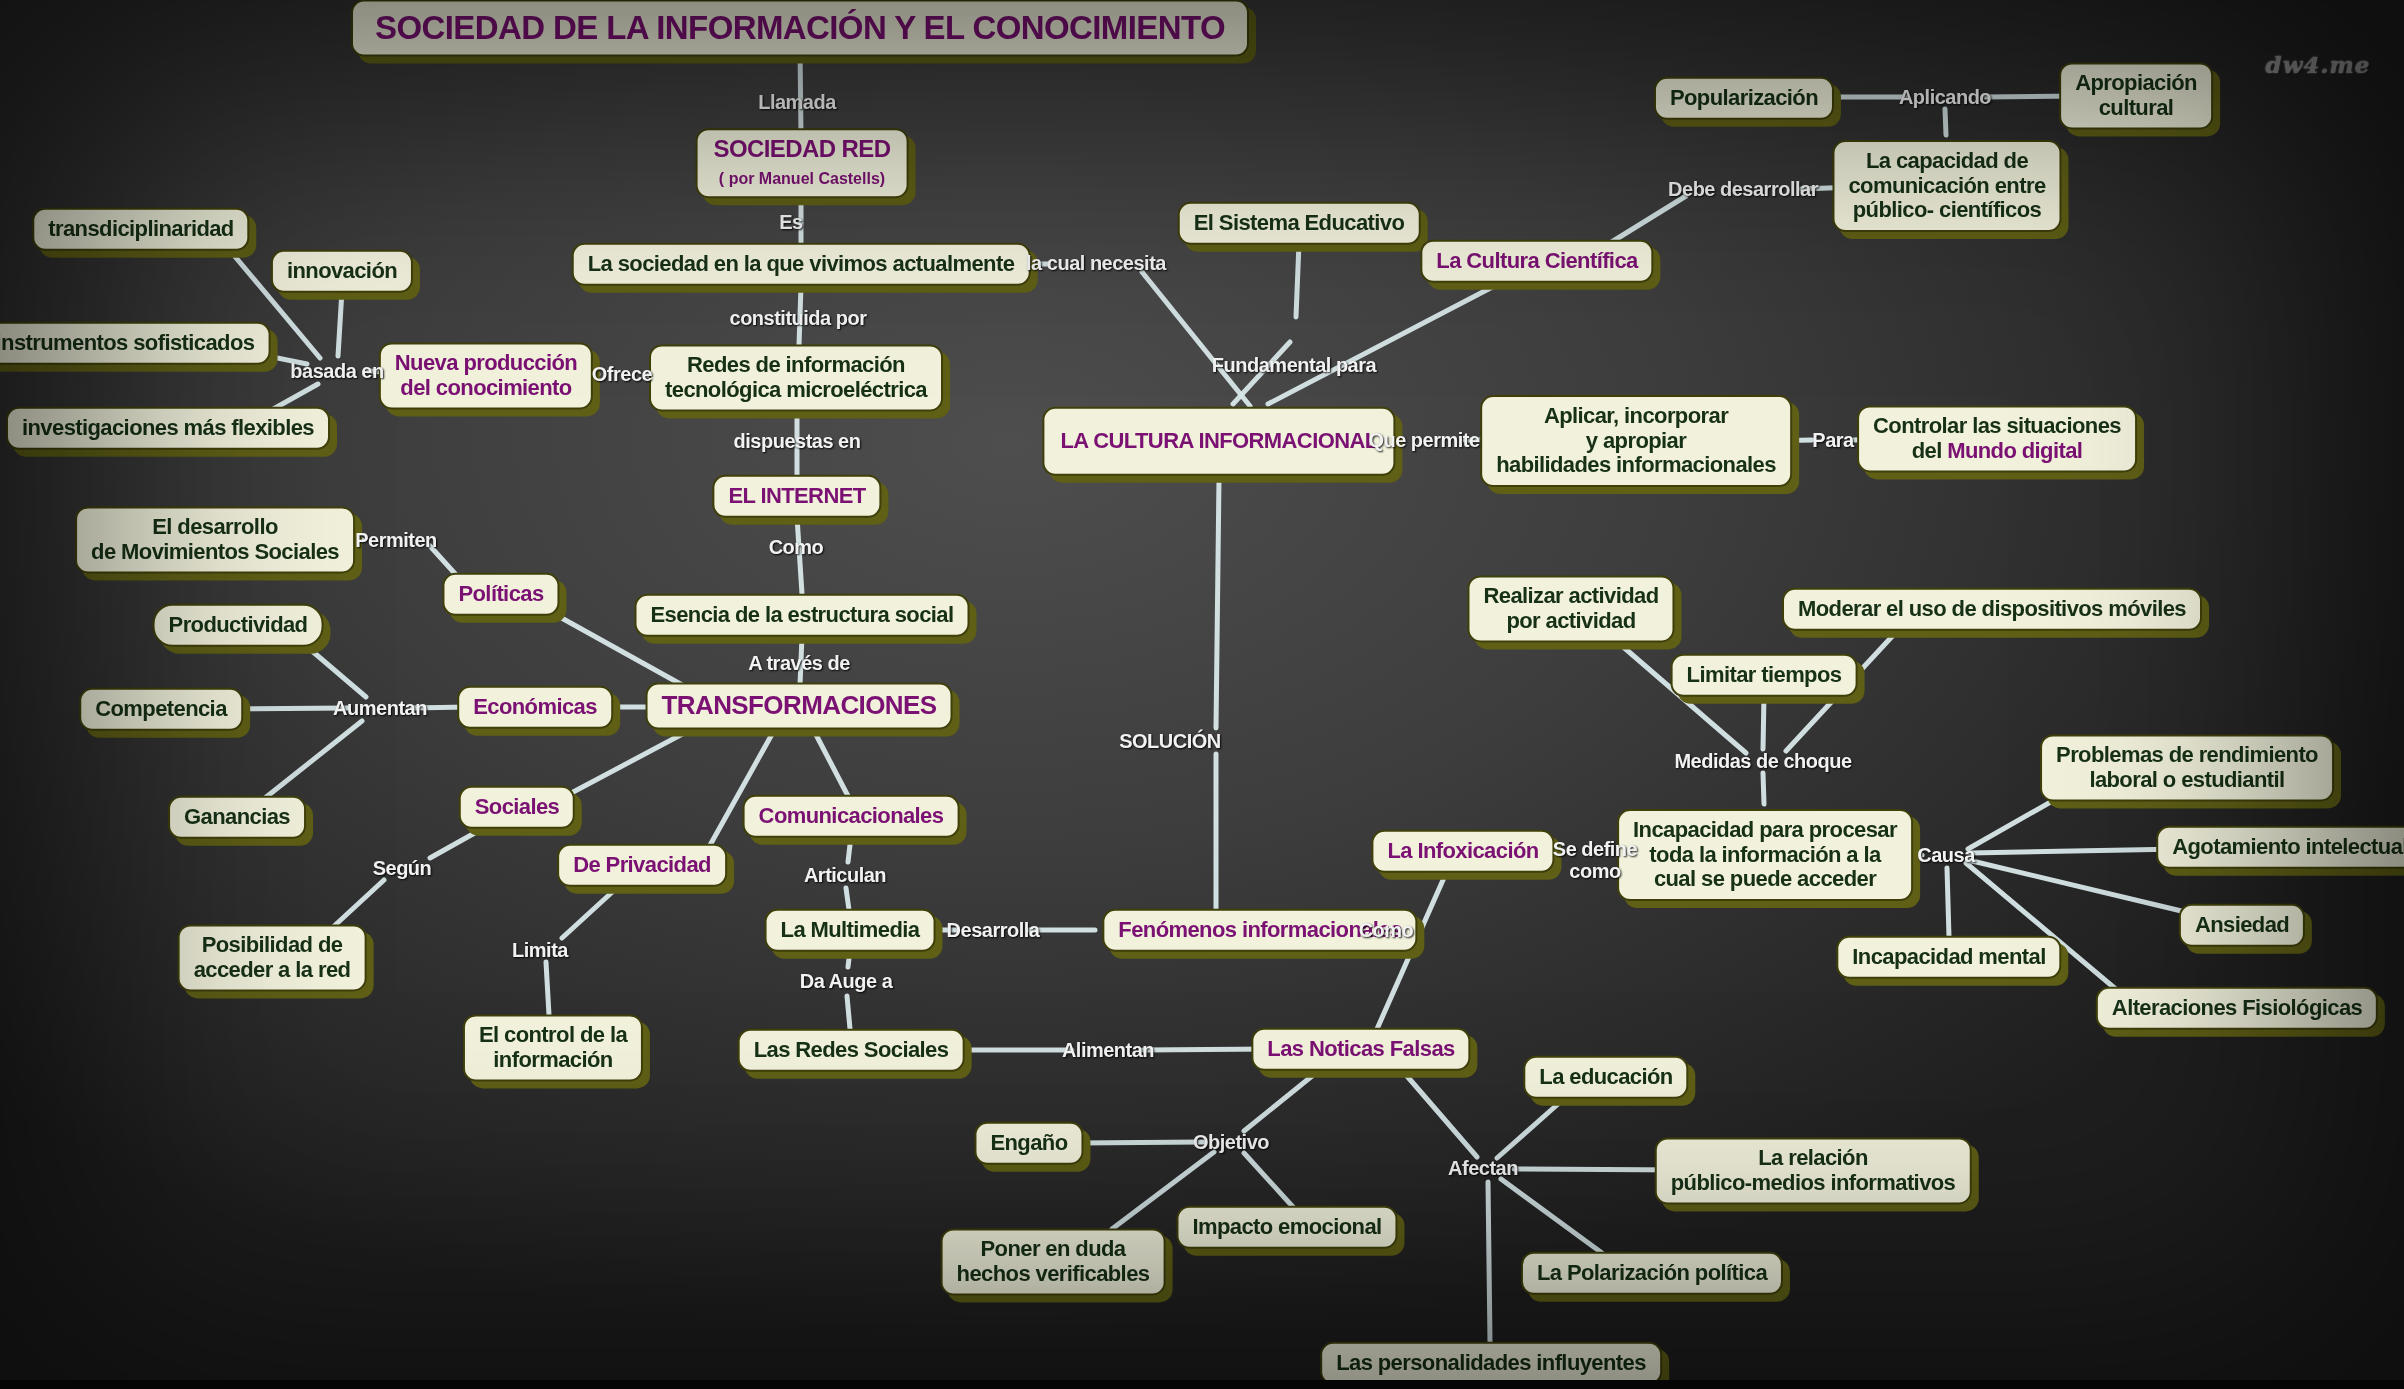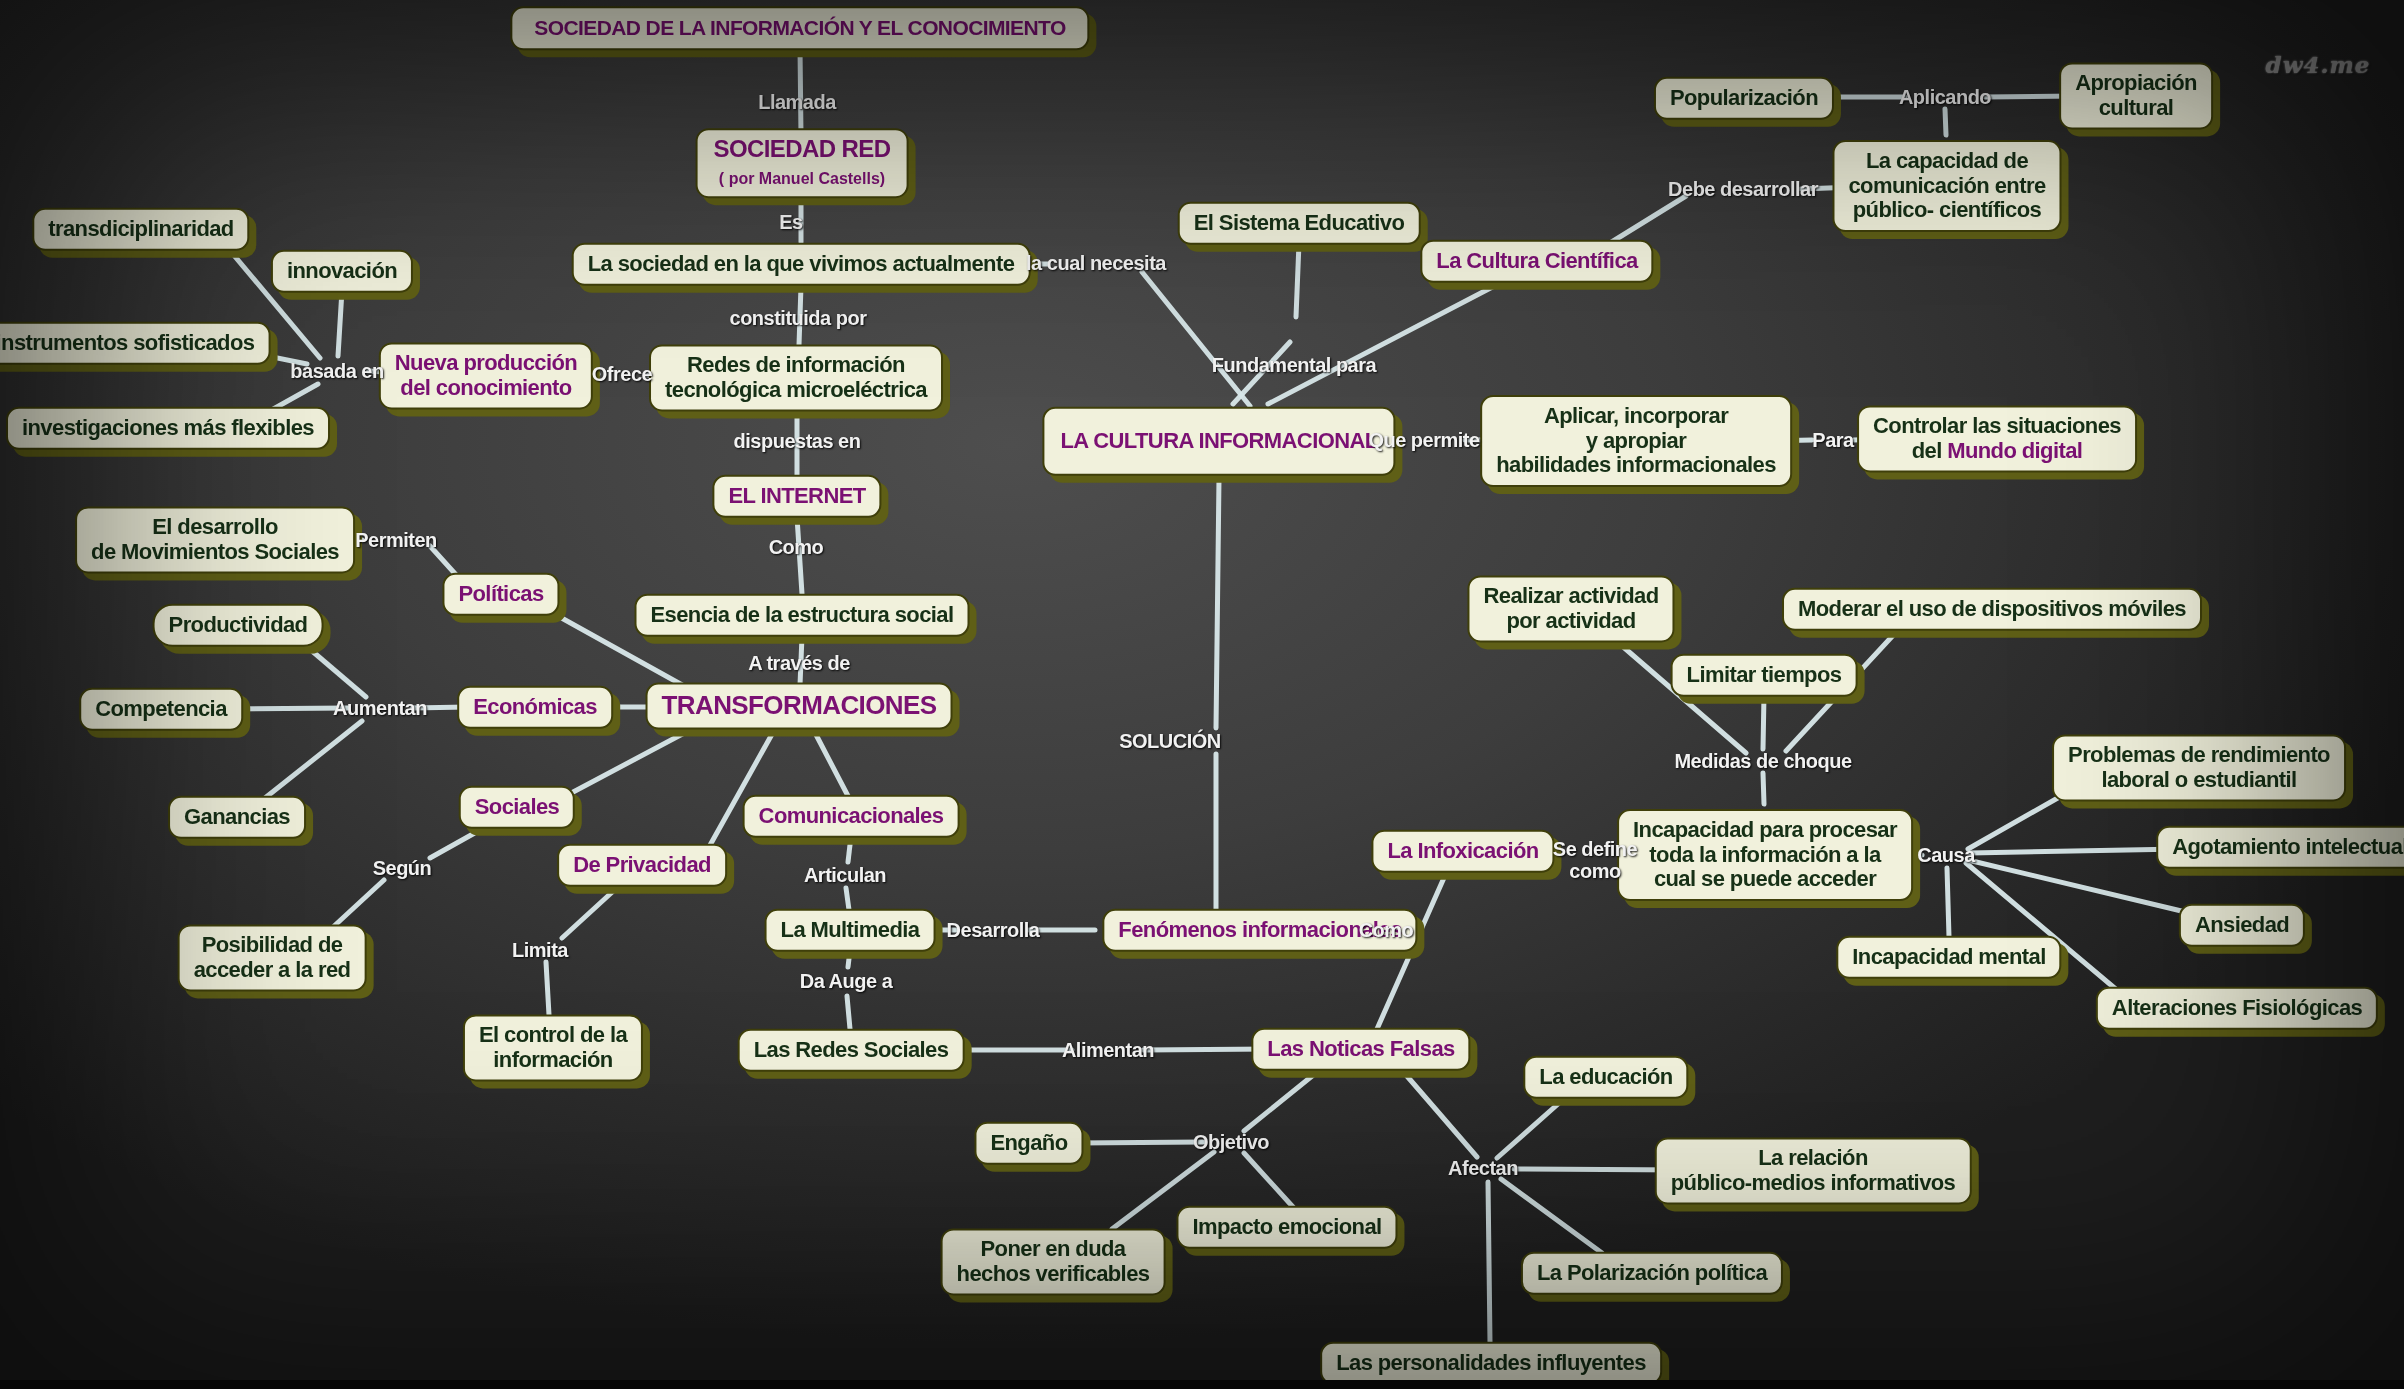--- a/index.html
+++ b/index.html
@@ -109,21 +109,21 @@
       <line x1="1400" y1="1068" x2="1477" y2="1157"></line>
       <line x1="1078" y1="1143" x2="1203" y2="1142"></line>
       <line x1="1244" y1="1153" x2="1293" y2="1207"></line>
       <line x1="1214" y1="1152" x2="1112" y2="1229"></line>
       <line x1="1497" y1="1158" x2="1567" y2="1096"></line>
       <line x1="1514" y1="1169" x2="1684" y2="1170"></line>
       <line x1="1501" y1="1179" x2="1602" y2="1253"></line>
       <line x1="1488" y1="1182" x2="1490" y2="1342"></line>
     </svg>
   <div id="nodes-layer">
-      <div class="node" style="left: 800px; top: 28px; font-size: 21px; padding: 8px 22px;">
+      <div class="node" style="left: 800px; top: 28px; font-size: 33px; padding: 8px 22px;">
         <div class="nline"><span class="seg-purple">SOCIEDAD DE LA INFORMACIÓN Y EL CONOCIMIENTO</span></div>
       </div>
       <div class="node" style="left: 802px; top: 163px; font-size: 24px; padding: 6px 16px;">
         <div class="nline"><span class="seg-purple">SOCIEDAD RED</span></div>
         <div class="nline"><span class="seg-purple seg-small">( por Manuel Castells)</span></div>
       </div>
       <div class="node" style="left: 801px; top: 264px;">
         <div class="nline"><span class="seg-green">La sociedad en la que vivimos actualmente</span></div>
       </div>
       <div class="node" style="left: 796px; top: 378px;">
@@ -238,21 +238,21 @@
         <div class="nline"><span class="seg-green">Moderar el uso de dispositivos móviles</span></div>
       </div>
       <div class="node" style="left: 1765px; top: 855px;">
         <div class="nline"><span class="seg-green">Incapacidad para procesar</span></div>
         <div class="nline"><span class="seg-green">toda la información a la</span></div>
         <div class="nline"><span class="seg-green">cual se puede acceder</span></div>
       </div>
       <div class="node" style="left: 1463px; top: 851px;">
         <div class="nline"><span class="seg-purple">La Infoxicación</span></div>
       </div>
-      <div class="node" style="left: 2187px; top: 768px; margin-left: 12px;">
+      <div class="node" style="left: 2187px; top: 768px;">
         <div class="nline"><span class="seg-green">Problemas de rendimiento</span></div>
         <div class="nline"><span class="seg-green">laboral o estudiantil</span></div>
       </div>
       <div class="node" style="left: 2290px; top: 847px;">
         <div class="nline"><span class="seg-green">Agotamiento intelectual</span></div>
       </div>
       <div class="node" style="left: 2242px; top: 925px;">
         <div class="nline"><span class="seg-green">Ansiedad</span></div>
       </div>
       <div class="node" style="left: 1949px; top: 957px;">

